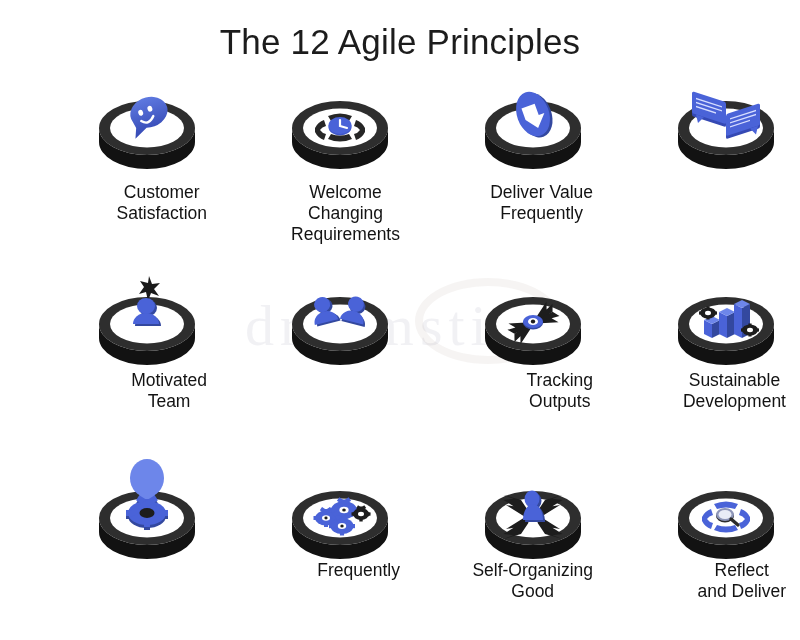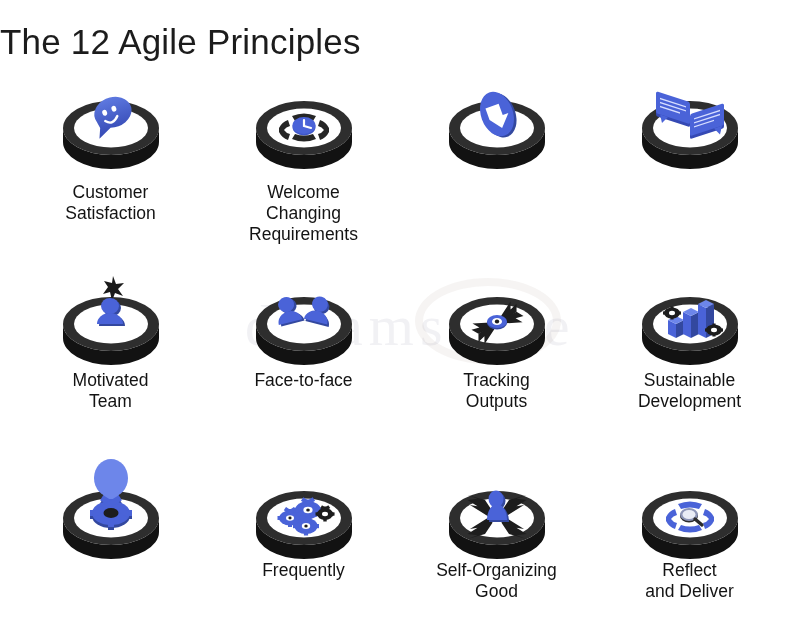--- a/index.html
+++ b/index.html
@@ -13,38 +13,39 @@
     font-family: "Liberation Sans", sans-serif;
     overflow: hidden;
   }
   .page {
     position: relative;
     width: 800px;
     height: 640px;
     background: #fff;
   }
   .title {
+    text-align: center;
     font-size: 35px;
     font-weight: 400;
     color: #1c1c1c;
     letter-spacing: 0.2px;
     padding-top: 20px;
     line-height: 44px;
   }
   .grid {
     margin-top: 12px;
     display: grid;
     grid-template-columns: repeat(4, 1fr);
     grid-template-rows: repeat(3, 190px);
     padding: 0 14px;
   }
   .cell {
     display: flex;
     flex-direction: column;
-    align-items: center;
+    align-items: flex-end;
     justify-content: flex-start;
   }
   .disc-wrap {
     width: 120px;
     height: 104px;
     position: relative;
   }
   .disc-wrap svg { display: block; }
   .label {
     text-align: center;
@@ -146,20 +147,22 @@
           <path d="M12 52 A48 27 0 0 0 108 52 L108 66 A48 27 0 0 1 12 66 Z" fill="#121212"></path>
           <ellipse cx="60" cy="52" rx="48" ry="27" fill="#2e2e2e"></ellipse>
           <ellipse cx="60" cy="52" rx="37" ry="19.5" fill="#ffffff"></ellipse>
           <g transform="translate(60,38) rotate(-20)">
             <ellipse cx="2" cy="2" rx="16" ry="23" fill="#33489f"></ellipse>
             <ellipse cx="0" cy="0" rx="16" ry="23" fill="#4a63d8"></ellipse>
             <path d="M-9 -9 L5 -9 L5 3 L11 3 L0 15 L-9 3 Z" fill="#ffffff"></path>
           </g>
         </svg>
       </div>
+      <div class="label">Deliver Value
+Frequently</div>
     </div>
 
     <div class="cell r1">
       <div class="disc-wrap">
         <svg width="120" height="104" viewBox="0 0 120 104">
           <path d="M12 52 A48 27 0 0 0 108 52 L108 66 A48 27 0 0 1 12 66 Z" fill="#121212"></path>
           <ellipse cx="60" cy="52" rx="48" ry="27" fill="#2e2e2e"></ellipse>
           <ellipse cx="60" cy="52" rx="37" ry="19.5" fill="#ffffff"></ellipse>
           <g transform="translate(60,44)">
             <g transform="translate(-16,-6) skewY(18)">
@@ -221,21 +224,20 @@
             <path d="M-13 6 a12 11 0 0 1 24 0 z" fill="#4a63d8"></path>
           </g>
           <g transform="translate(74,50) rotate(14)">
             <ellipse cx="1" cy="-10" rx="8" ry="7.5" fill="#33489f"></ellipse>
             <path d="M-11 8 a12 11 0 0 1 24 0 z" fill="#33489f"></path>
             <ellipse cx="-1" cy="-12" rx="8" ry="7.5" fill="#4a63d8"></ellipse>
             <path d="M-13 6 a12 11 0 0 1 24 0 z" fill="#4a63d8"></path>
           </g>
         </svg>
       </div>
-      <div class="label">Face-to-face</div>
     </div>
 
     <div class="cell r2">
       <div class="disc-wrap">
         <svg width="120" height="104" viewBox="0 0 120 104">
           <path d="M12 58 A48 27 0 0 0 108 58 L108 72 A48 27 0 0 1 12 72 Z" fill="#121212"></path>
           <ellipse cx="60" cy="58" rx="48" ry="27" fill="#2e2e2e"></ellipse>
           <ellipse cx="60" cy="58" rx="37" ry="19.5" fill="#ffffff"></ellipse>
           <g fill="#1d1d1d" transform="translate(60,56)">
             <g transform="rotate(-30)">

